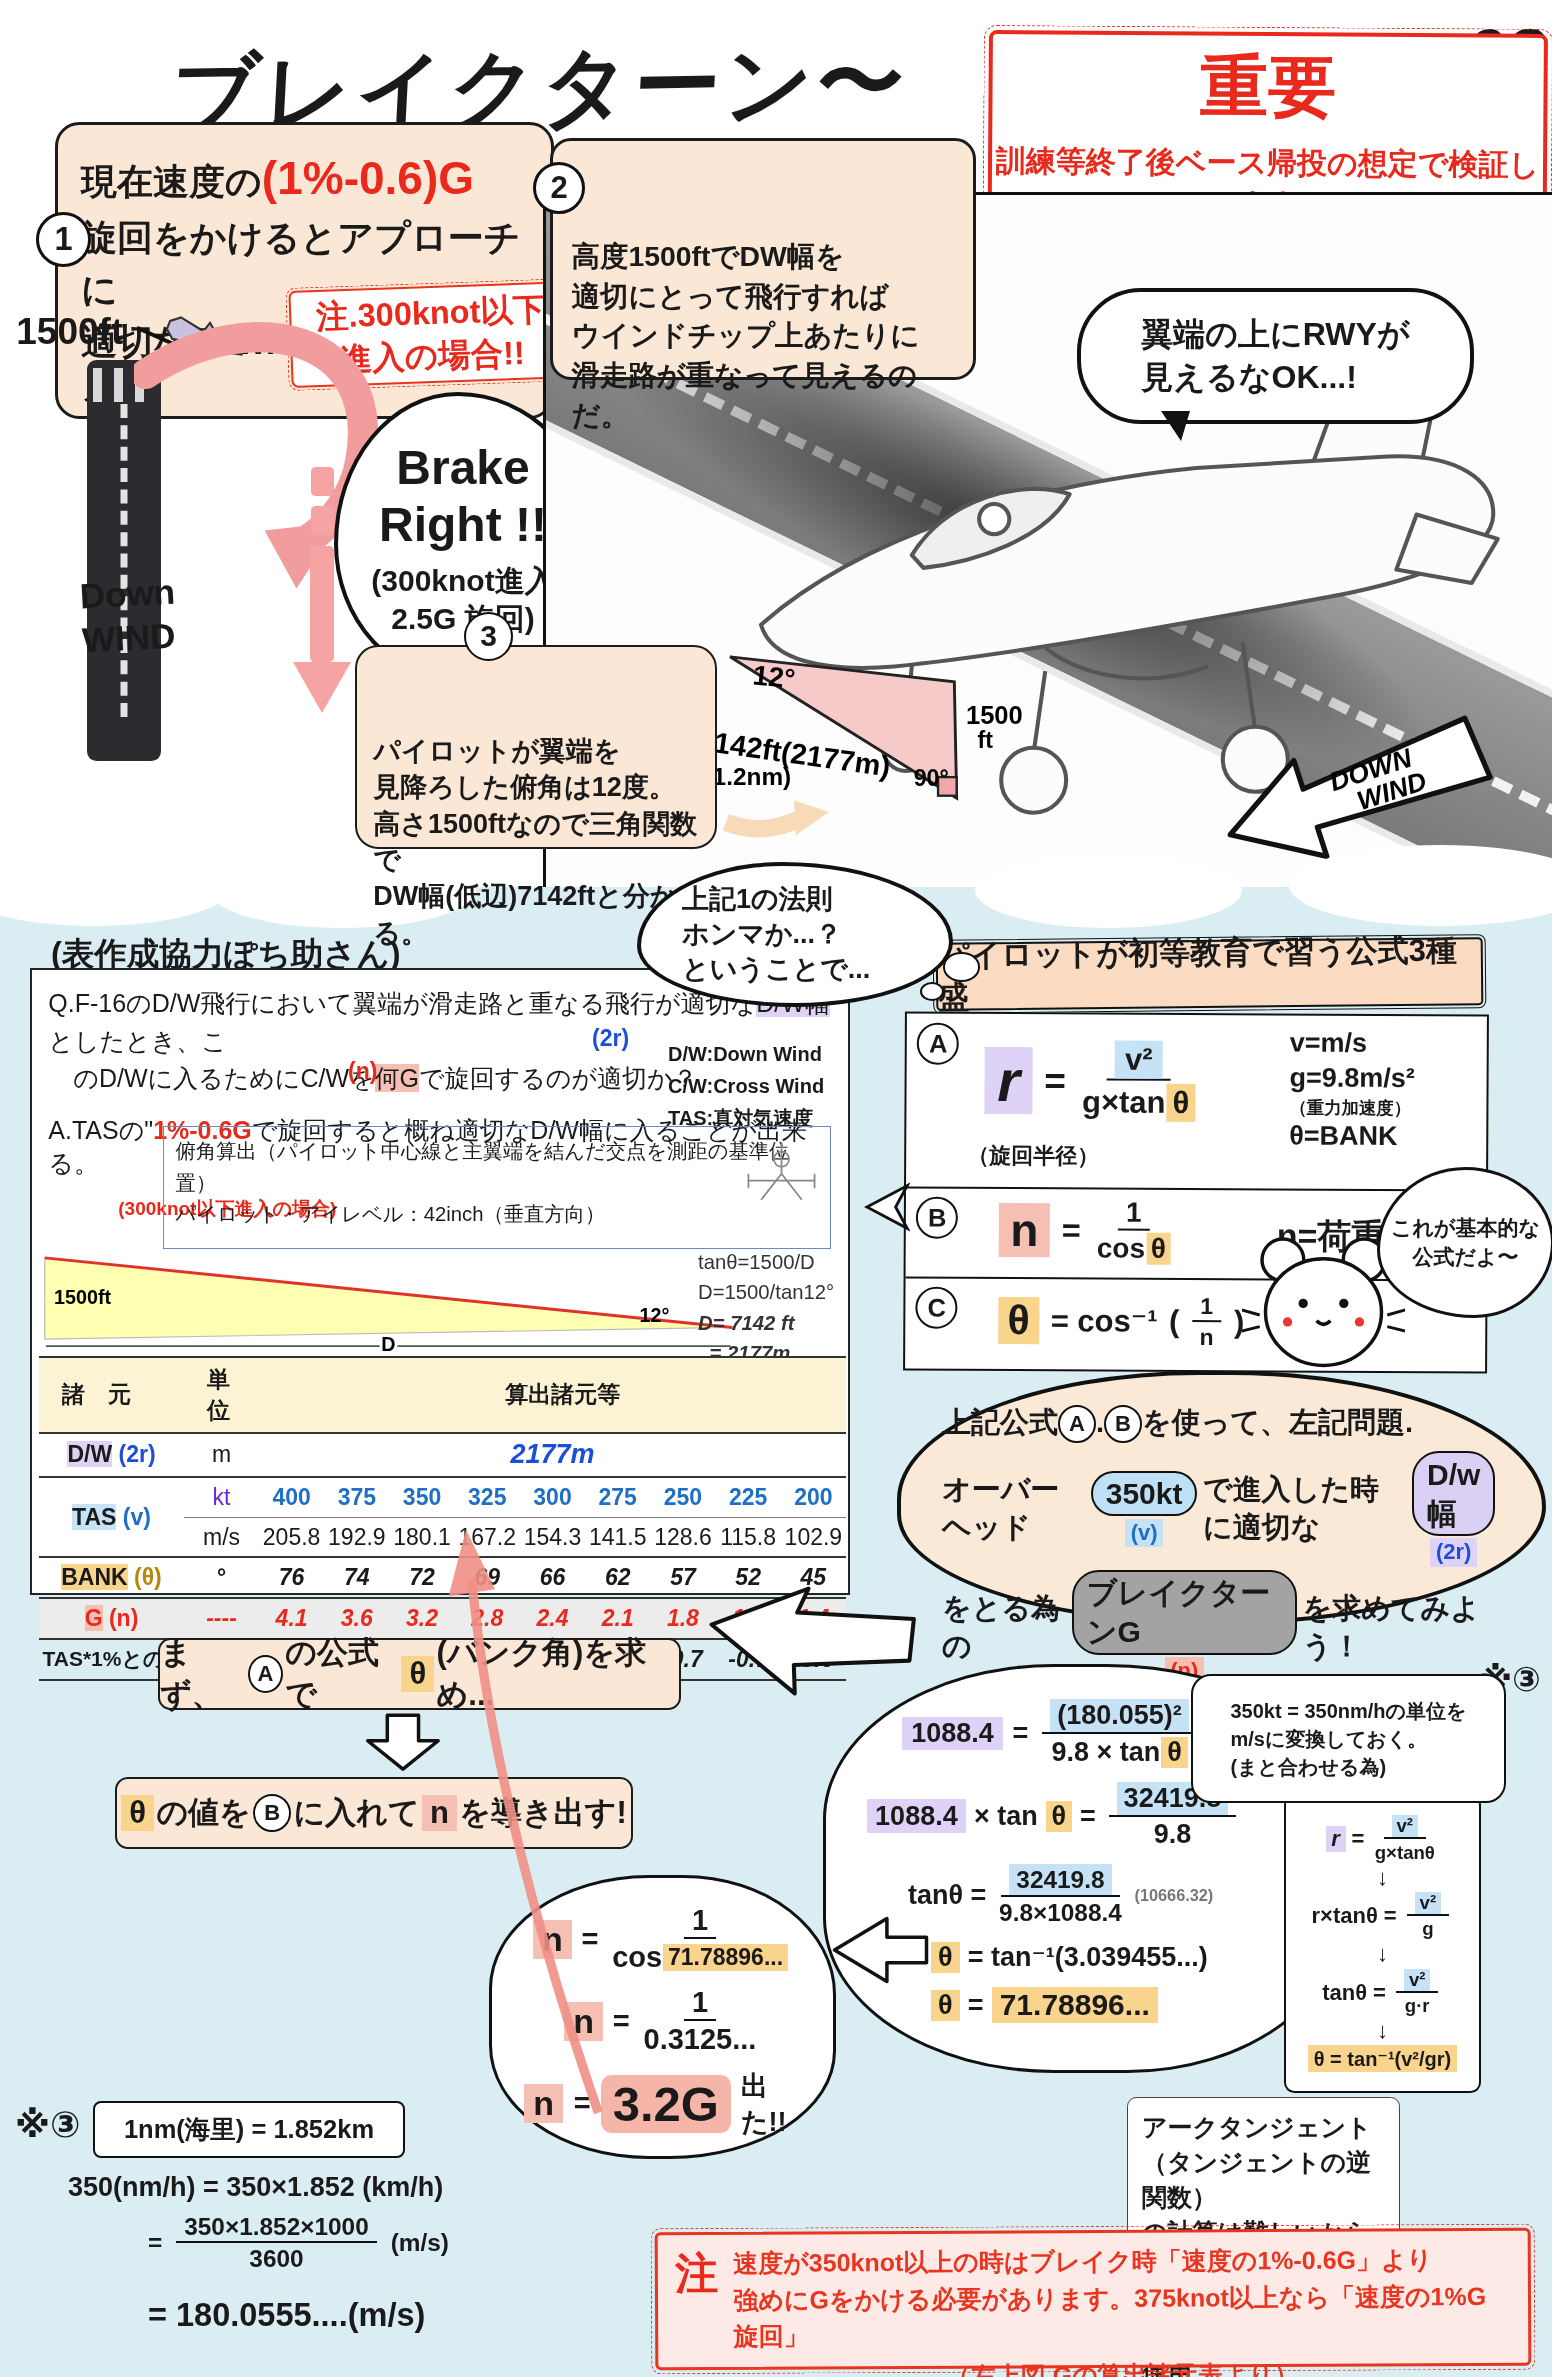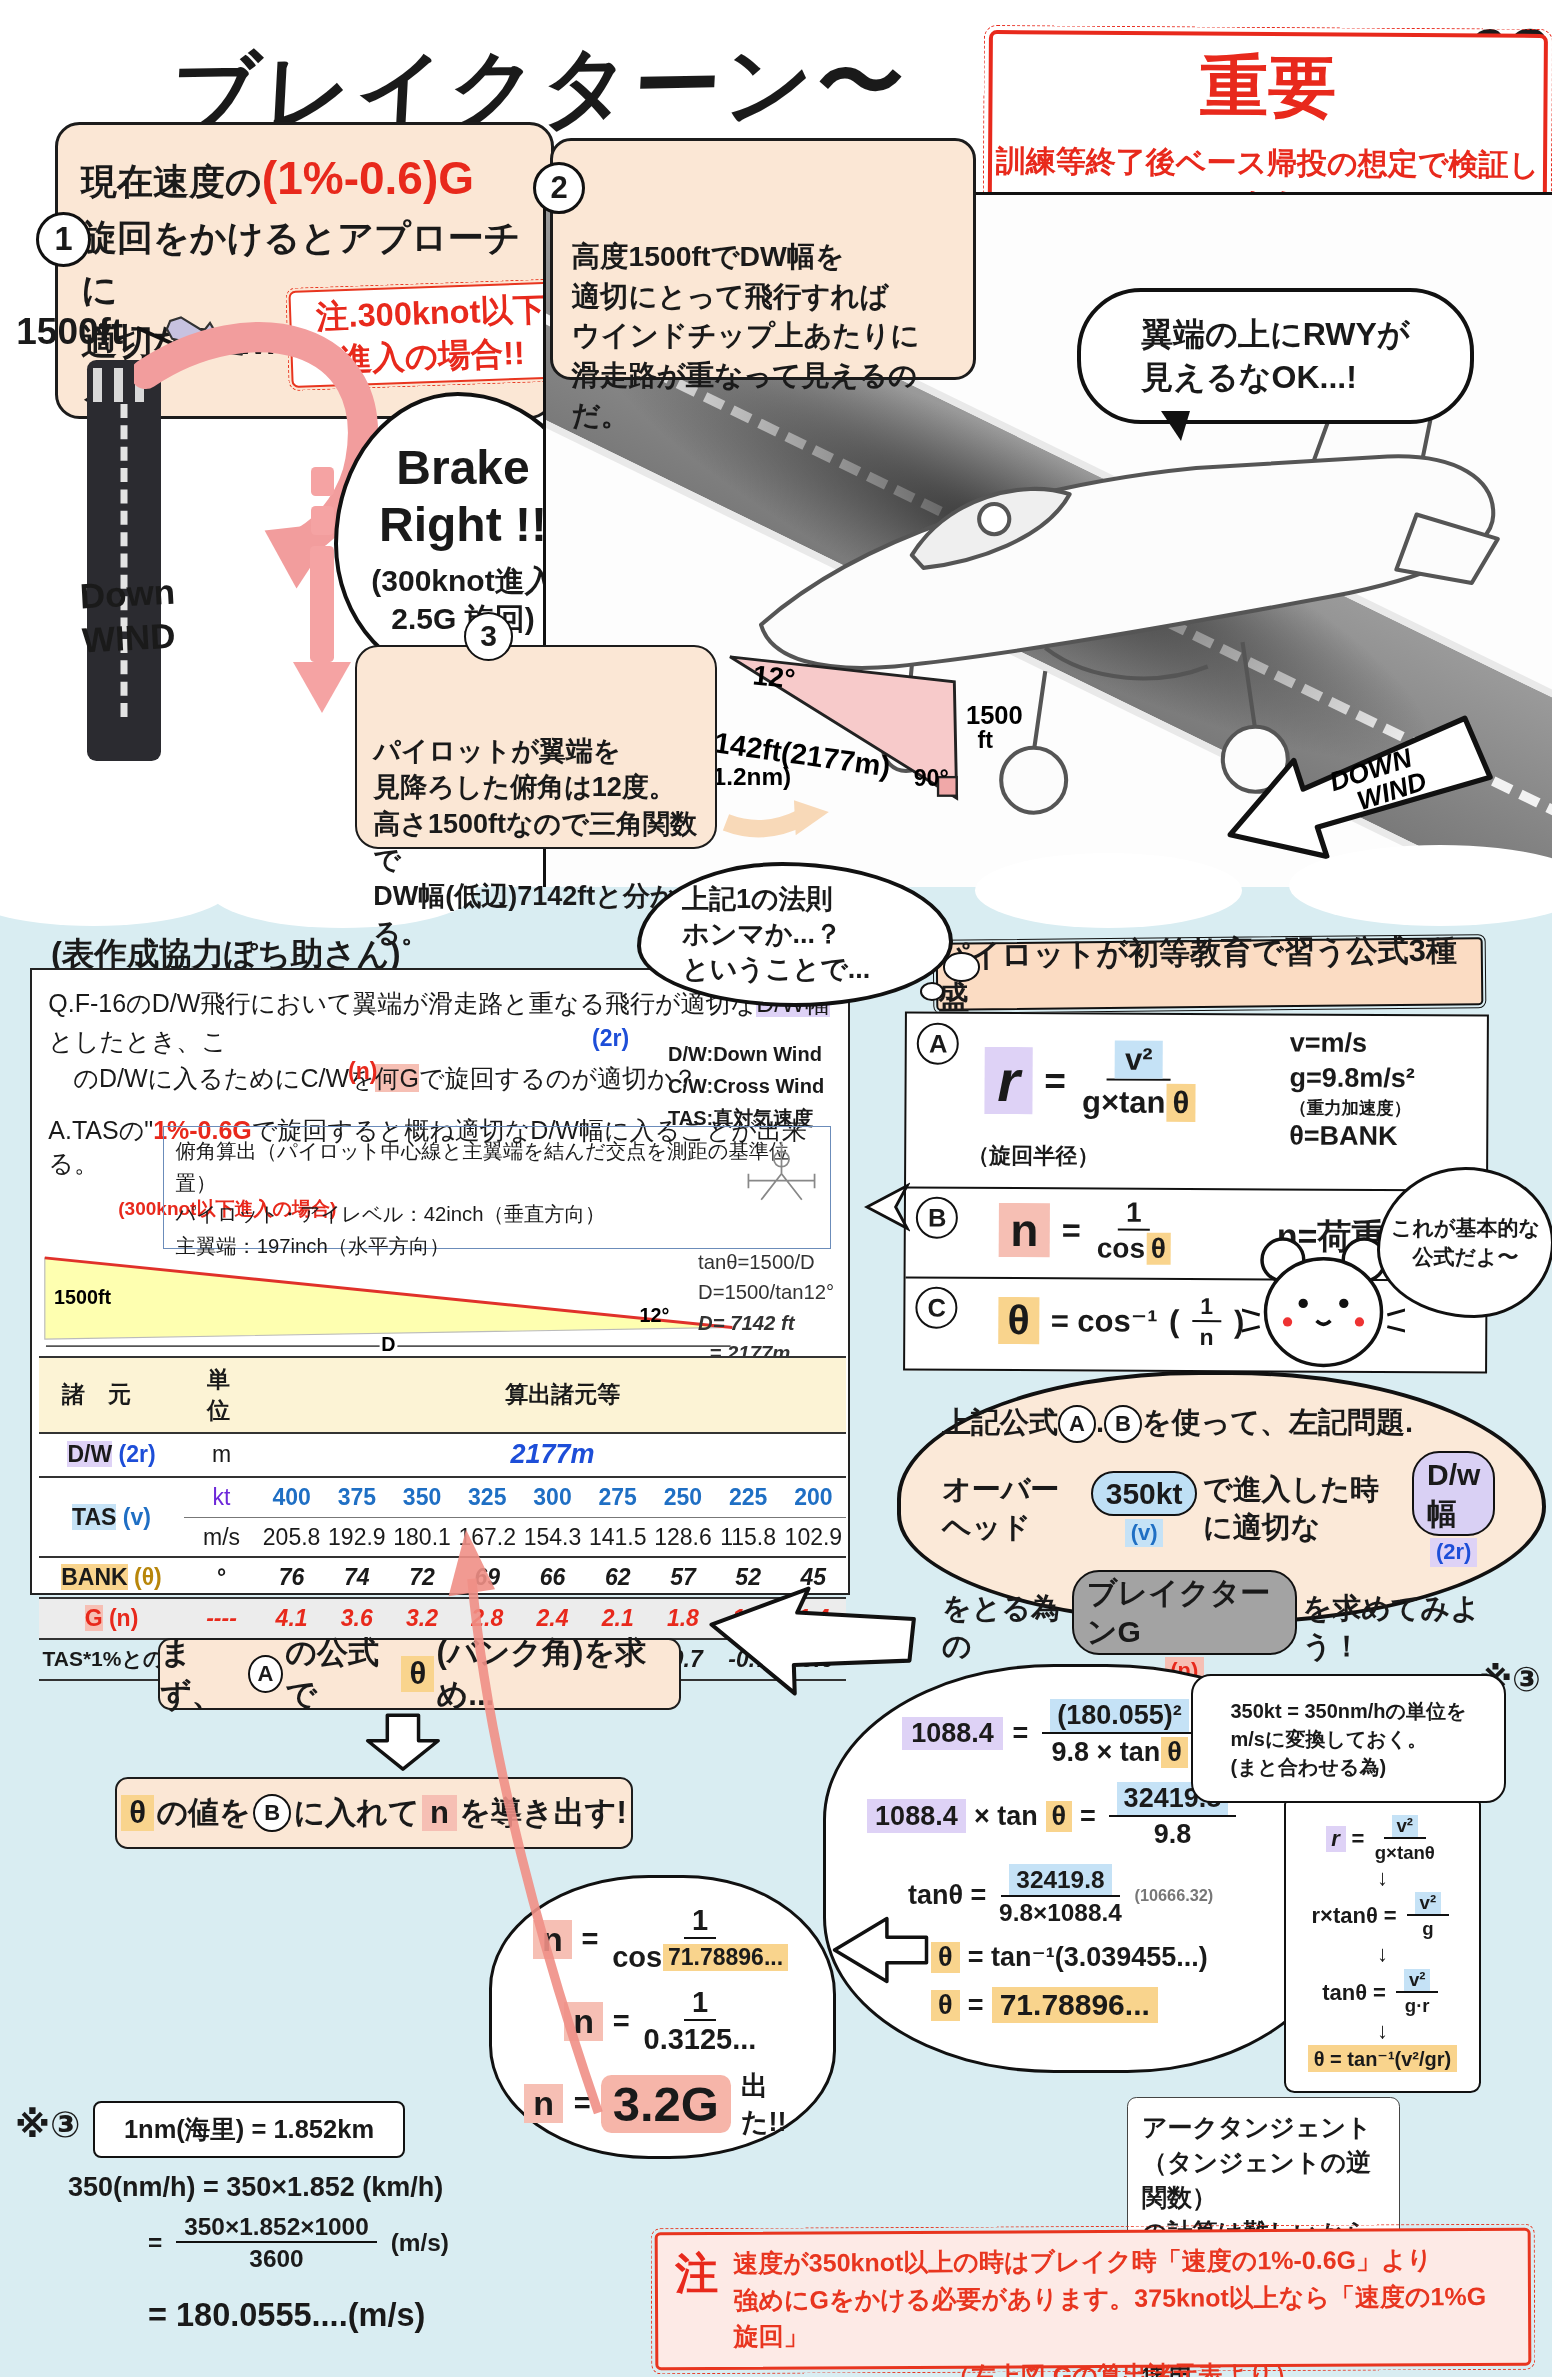--- a/index.html
+++ b/index.html
@@ -213,21 +213,20 @@
 
     <div class="abs" style="left:636px;top:68px;font-size:20px;line-height:1.6;font-weight:600">
         <div>D/W:Down Wind</div>
         <div>C/W:Cross Wind</div>
         <div>TAS:真対気速度</div>
       </div>
 
     <div class="abs" style="left:131px;top:156px;width:668px;height:123px;border:1.7px solid #6b8cba;padding:9.3px 11.6px;box-sizing:border-box;font-size:20.3px;line-height:1.55">
       <div>俯角算出（パイロット中心線と主翼端を結んだ交点を測距の基準位置）</div>
       <div>パイロット・アイレベル：42inch（垂直方向）</div>
-      <div>主翼端：197inch（水平方向）</div>
       <svg style="position:absolute;right:4.6px;top:5.8px" width="87" height="93" viewBox="0 0 150 160">
         <g stroke="#888" stroke-width="3" fill="none">
           <path d="M75,15 L75,70 M18,82 L132,82 M75,70 L40,115 M75,70 L110,115"></path>
           <circle cx="75" cy="45" r="13"></circle>
           <path d="M18,95 L18,70 M132,95 L132,70"></path>
         </g>
       </svg>
     </div>
 
     <svg style="position:absolute;left:7px;top:283px" width="702" height="99" viewBox="0 0 1210 170">

